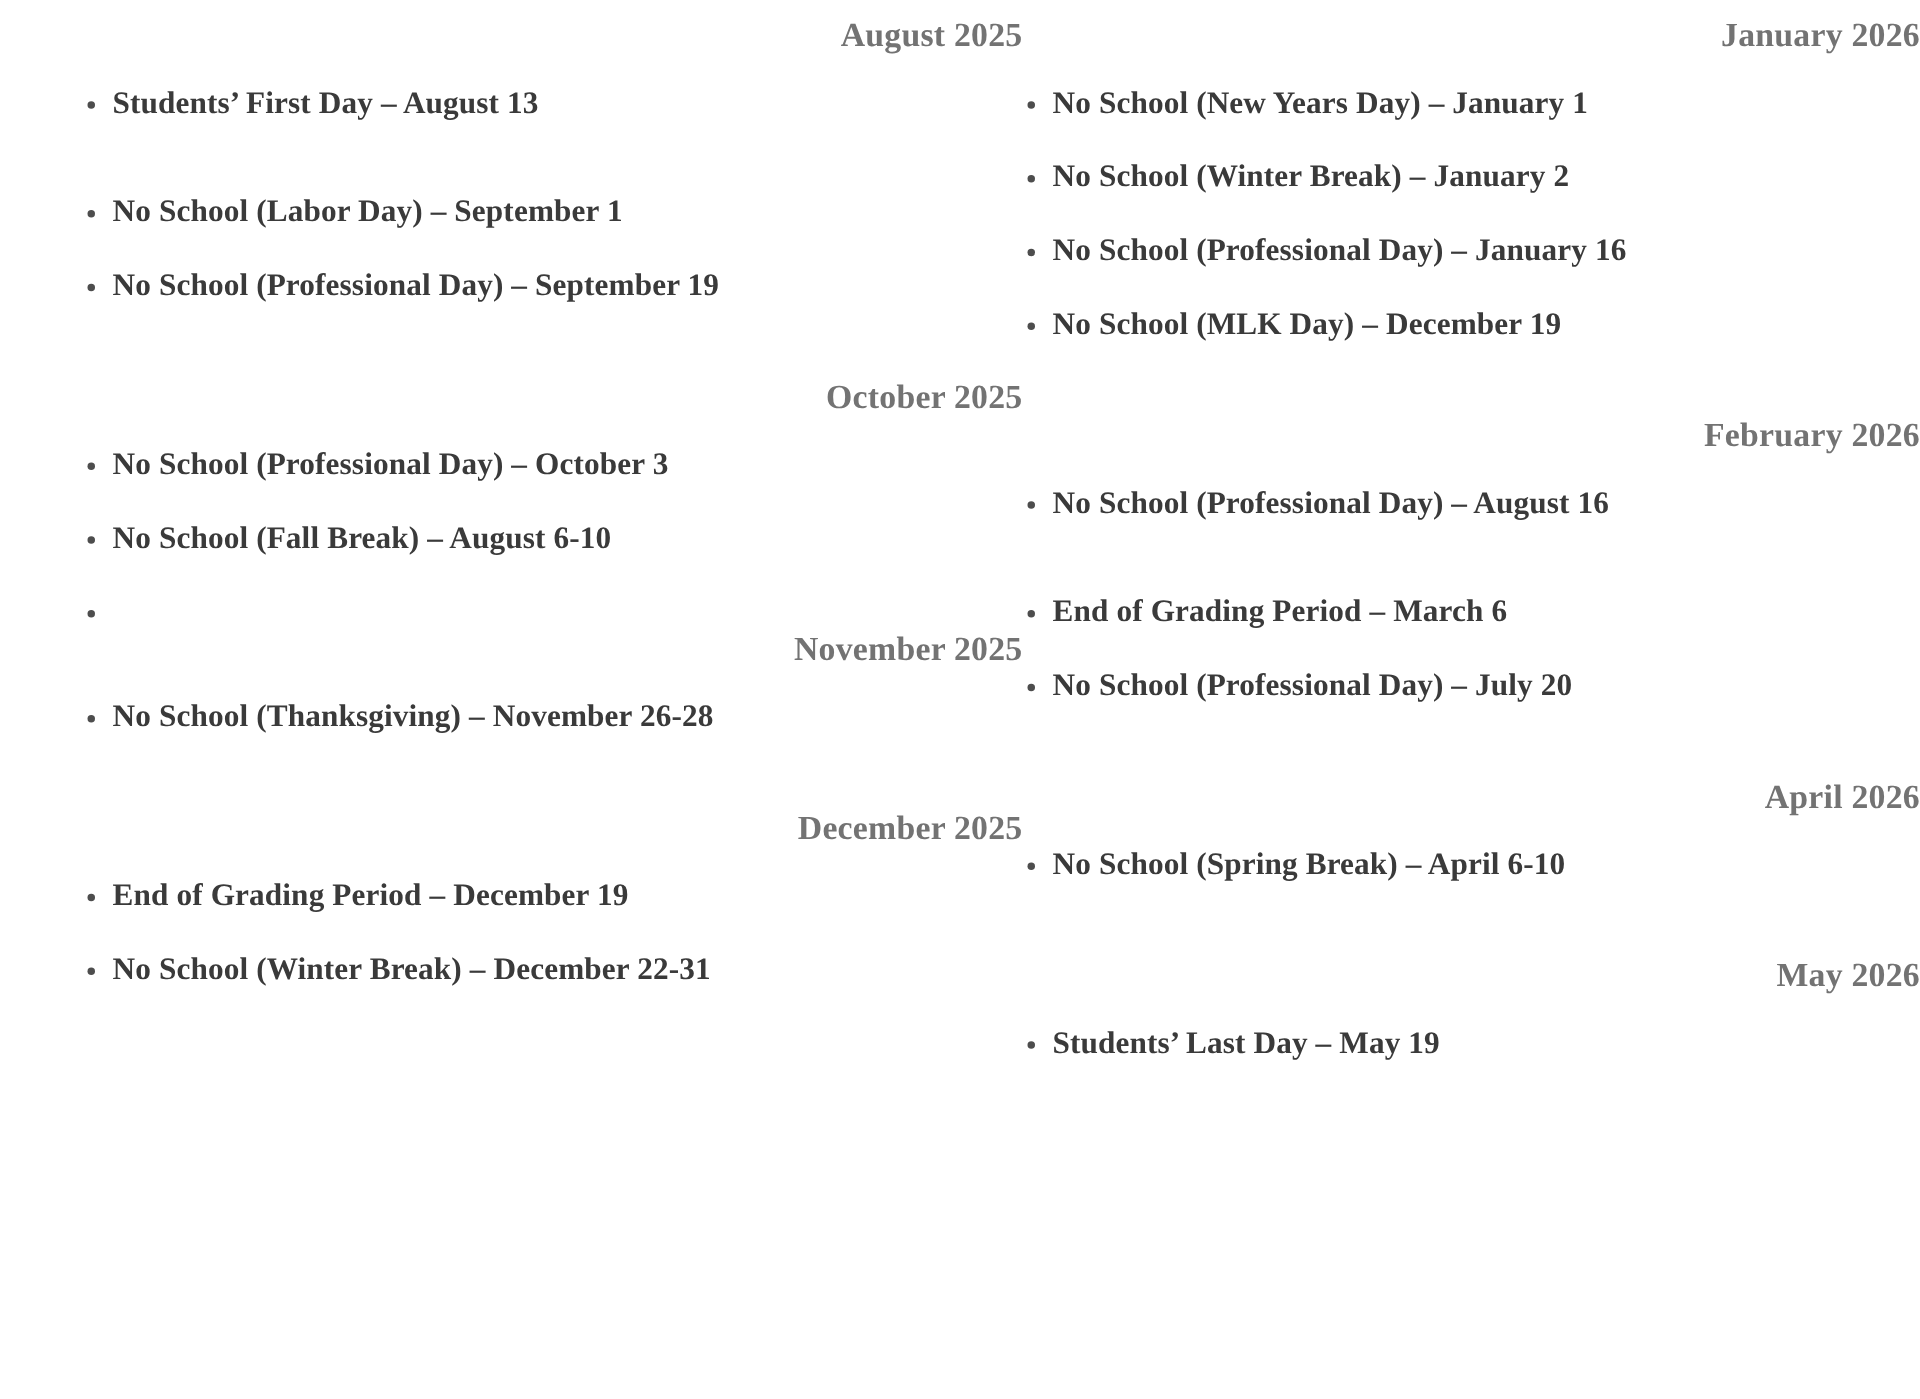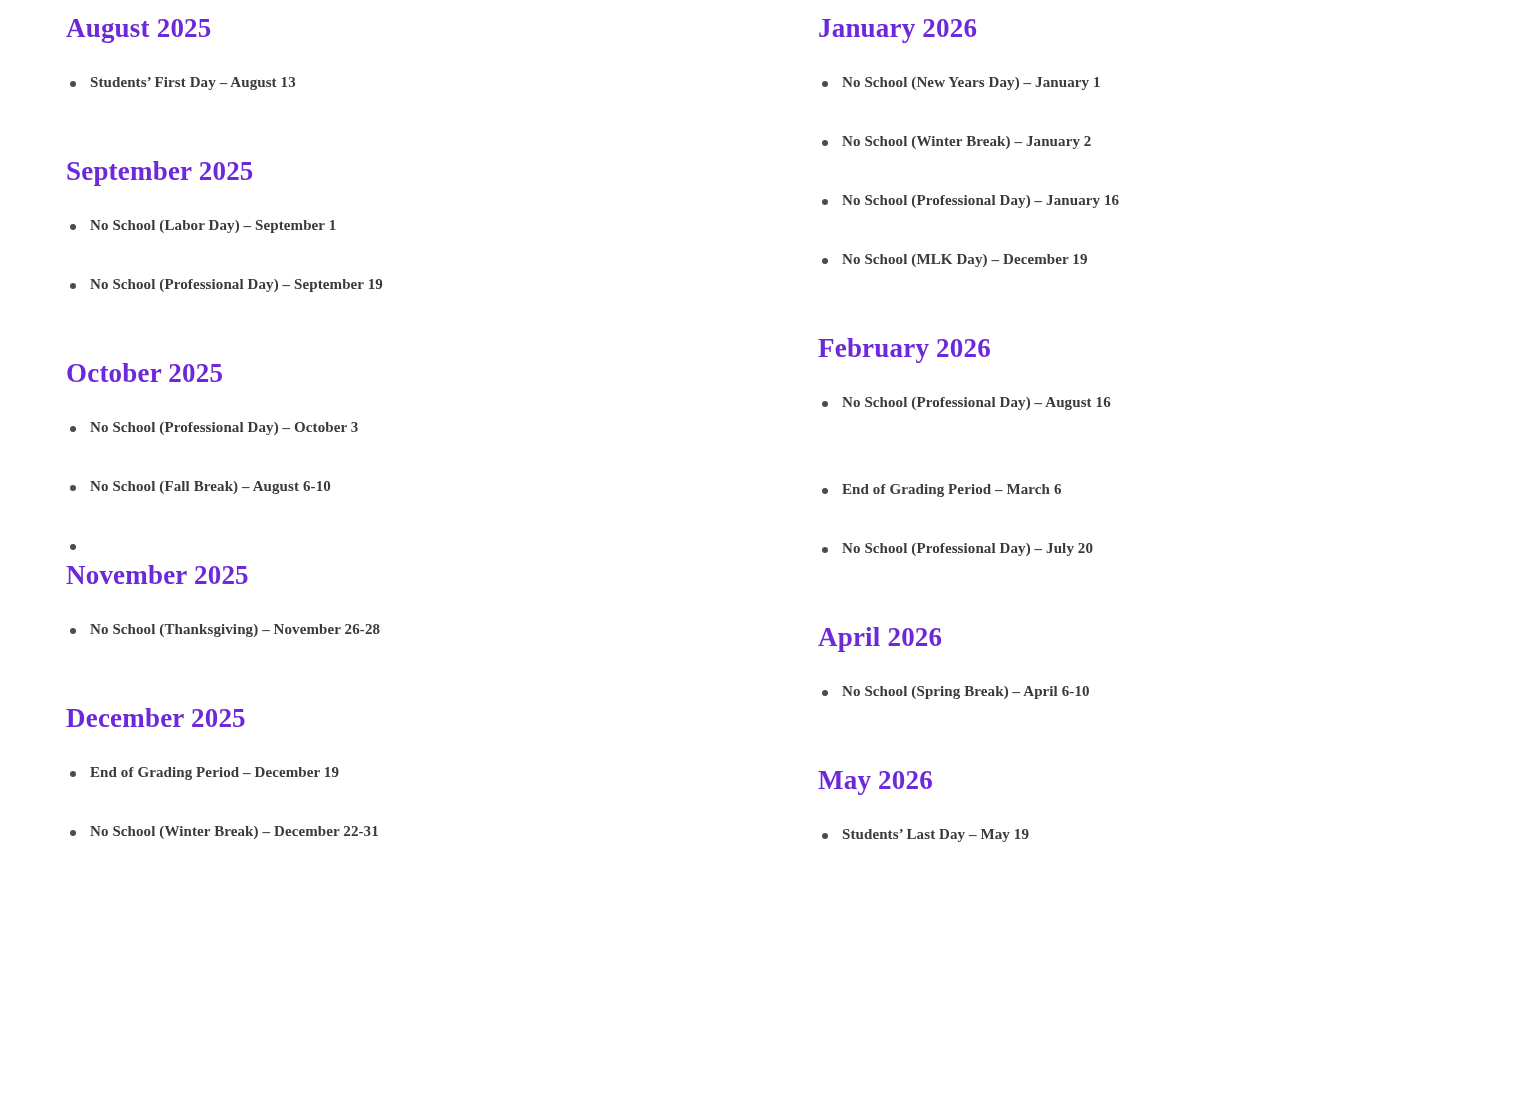--- a/index.html
+++ b/index.html
@@ -18,35 +18,36 @@
     padding: 12px 0 0 66px;
   }
   .column { min-width: 0; }
   section.month-section { margin: 0 0 58px 0; }
   h2.month-heading {
     margin: 0 0 24px 0;
     font-family: "Liberation Serif", serif;
     font-weight: 700;
     font-size: 27px;
     line-height: 32px;
-    color: #6d28d9;
+    color: #737373;
     letter-spacing: 0.2px;
+    text-align: right;
   }
   ul.event-list {
     list-style: none;
     margin: 0;
     padding: 0;
   }
   li.event-item {
     position: relative;
     padding-left: 24px;
     margin: 0 0 30px 0;
     font-family: "Liberation Serif", serif;
     font-weight: 700;
-    font-size: 15px;
+    font-size: 25px;
     line-height: 29px;
     color: #3a3a3a;
     letter-spacing: 0.1px;
   }
   li.event-item:last-child { margin-bottom: 0; }
   .bullet-dot {
     position: absolute;
     left: 4px;
     top: 13px;
     width: 6px;
@@ -66,21 +67,20 @@
       <h2 class="month-heading">August 2025</h2>
       <ul class="event-list">
         <li class="event-item">
           <span class="bullet-dot"></span>
           <span>Students’ First Day – August 13</span>
         </li>
       </ul>
     </section>
 
     <section class="month-section">
-      <h2 class="month-heading">September 2025</h2>
       <ul class="event-list">
         <li class="event-item">
           <span class="bullet-dot"></span>
           <span>No School (Labor Day) – September 1</span>
         </li>
         <li class="event-item">
           <span class="bullet-dot"></span>
           <span>No School (Professional Day) – September 19</span>
         </li>
       </ul>

